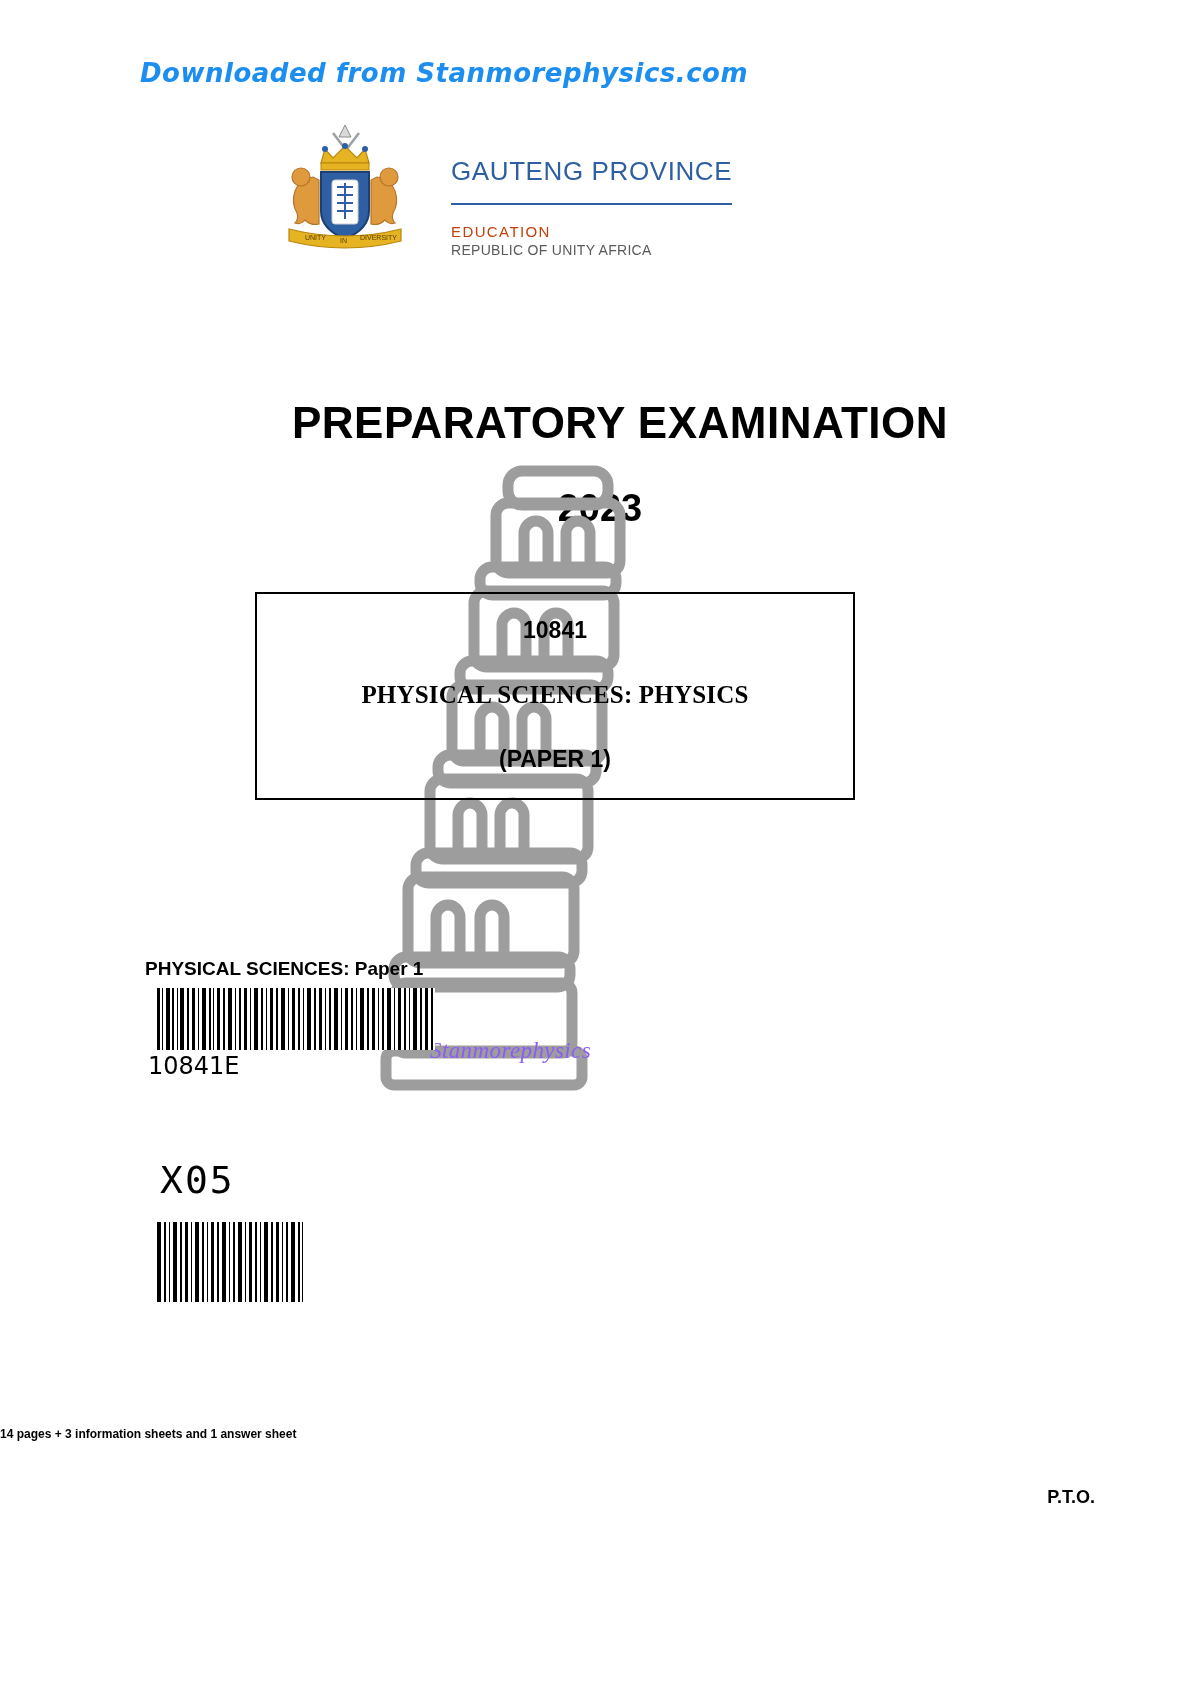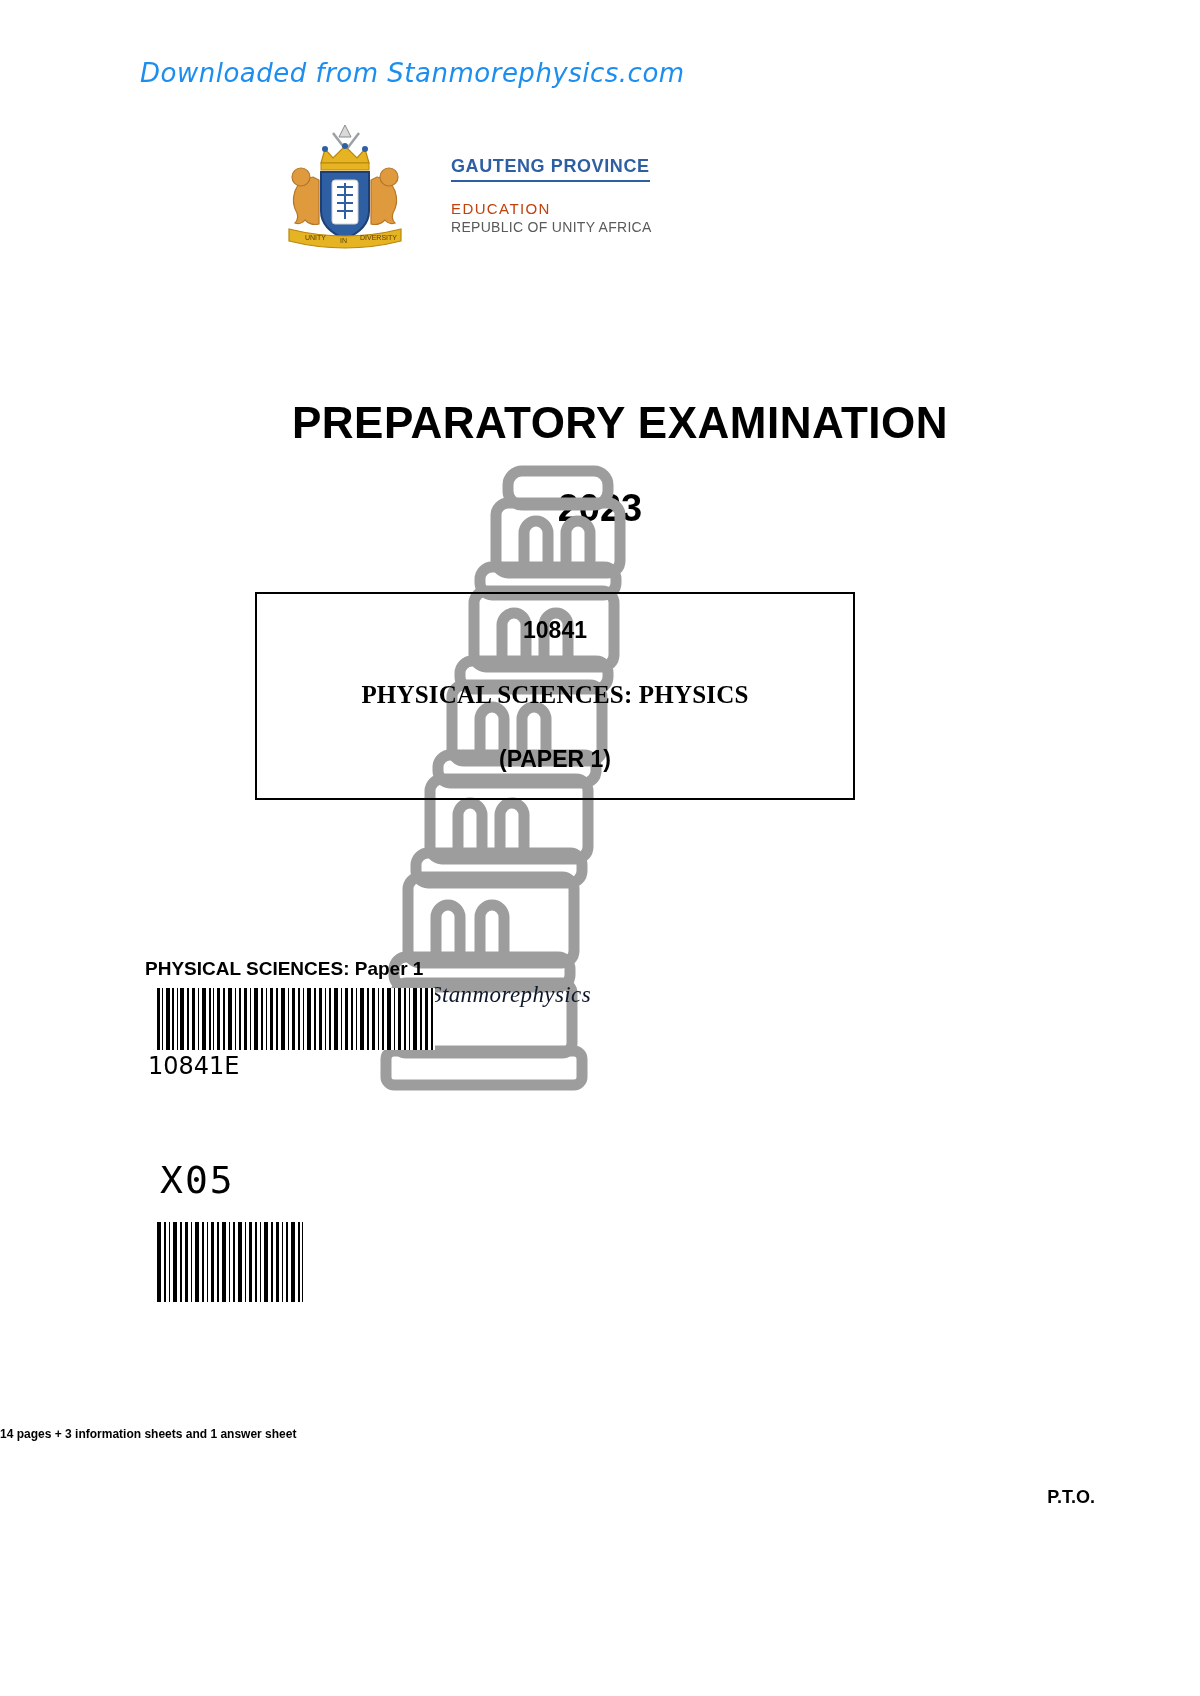--- a/index.html
+++ b/index.html
@@ -24,21 +24,21 @@
     background: #fff;
   }
 
   
   .download-banner {
     position: absolute;
     left: 140px;
     top: 58px;
     font-family: "DejaVu Sans", sans-serif;
     font-style: italic;
-    font-weight: 400;
+    font-weight: 700;
     font-size: 26px;
     letter-spacing: 0.5px;
     color: #1c8ef0;
     white-space: nowrap;
   }
 
   
   .logo-block {
     position: absolute;
     left: 255px;
@@ -54,26 +54,26 @@
     height: 135px;
   }
   .logo-text {
     position: absolute;
     left: 196px;
     top: 36px;
     width: 330px;
   }
   .logo-title {
     font-family: "Liberation Sans", sans-serif;
-    font-weight: 700;
-    font-size: 18px;
+    font-weight: 400;
+    font-size: 26px;
     letter-spacing: 0.6px;
     color: #2e5fa3;
     border-bottom: 2px solid #2e5fa3;
-    padding-bottom: 3px;
+    padding-bottom: 16px;
     display: inline-block;
   }
   .logo-sub1 {
     margin-top: 18px;
     font-size: 15px;
     letter-spacing: 1.4px;
     color: #c2410c;
     font-weight: 400;
   }
   .logo-sub2 {
@@ -111,25 +111,25 @@
     left: 380px;
     top: 455px;
     width: 300px;
     height: 650px;
     opacity: 1;
     pointer-events: none;
   }
   .tower-caption {
     position: absolute;
     left: 430px;
-    top: 982px;
+    top: 1038px;
     font-family: "Liberation Serif", serif;
     font-style: italic;
     font-size: 23px;
-    color: #0f172a;
+    color: #8b5cf6;
     letter-spacing: 0.4px;
   }
 
   
   .subject-box {
     position: absolute;
     left: 255px;
     top: 592px;
     width: 600px;
     height: 208px;

